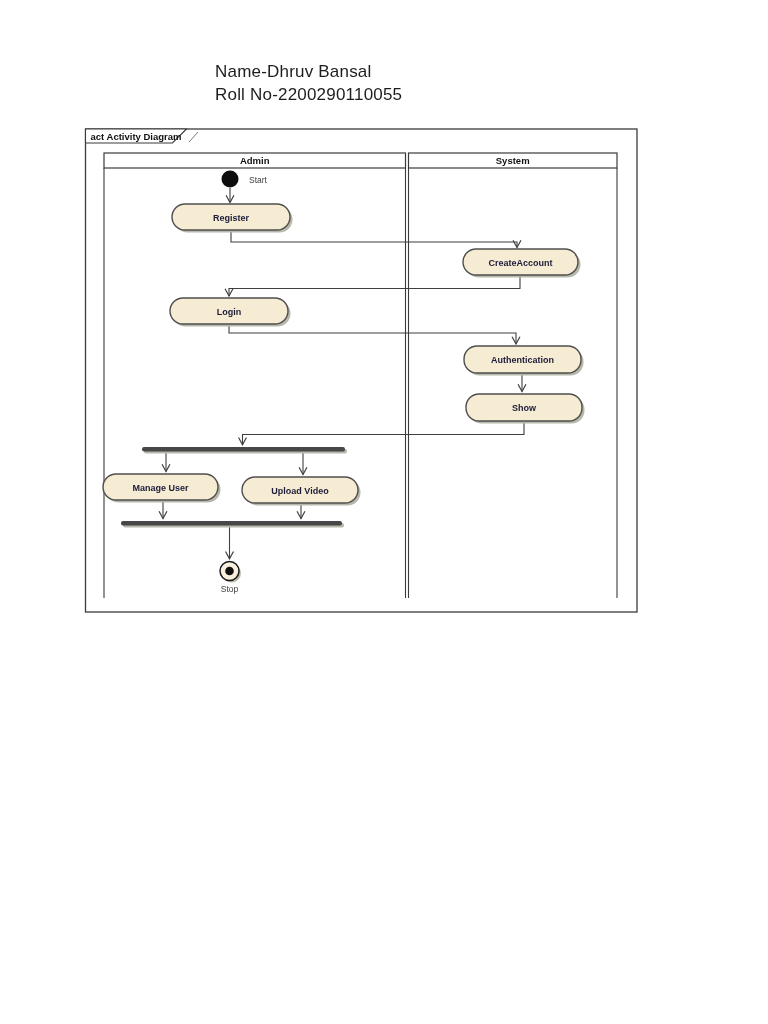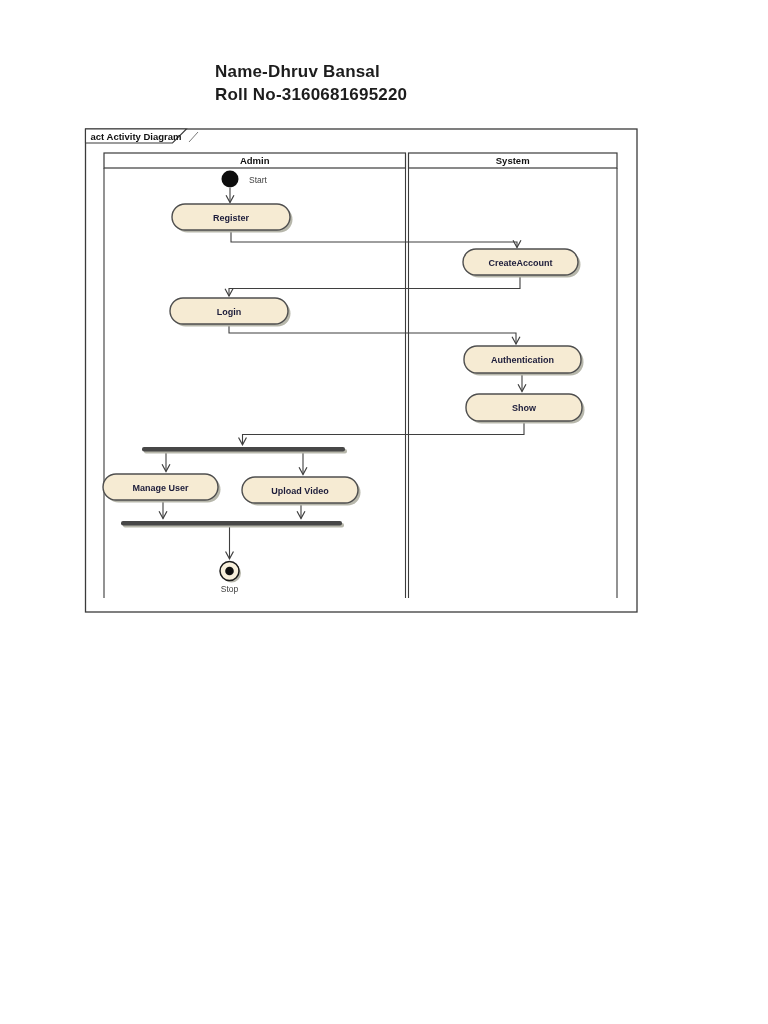--- a/index.html
+++ b/index.html
@@ -8,21 +8,21 @@
     background: #ffffff;
     position: relative;
     overflow: hidden;
     font-family: "Liberation Sans", sans-serif;
   }
   .doc-header {
     position: absolute;
     left: 215px; top: 60px;
     color: #1d1d1d;
     font-size: 17px;
-    font-weight: 700;
+    font-weight: 400;
     line-height: 23px;
     letter-spacing: 0.2px;
   }
   svg.diagram {
     position: absolute;
     left: 0; top: 0;
     width: 768px; height: 1024px;
   }
   .frame-stroke { fill: none; stroke: #3b3b3b; stroke-width: 1.3; }
   .tab-shape   { fill: #ffffff; stroke: #3b3b3b; stroke-width: 1.1; }
@@ -36,21 +36,21 @@
   .t-frame  { font: bold 9.5px "Liberation Sans", sans-serif; fill: #111111; }
   .t-lane   { font: bold 9.5px "Liberation Sans", sans-serif; fill: #111111; }
   .t-node   { font: bold 9px  "Liberation Sans", sans-serif; fill: #1c1c3a; }
   .t-small  { font: 8.5px "Liberation Sans", sans-serif; fill: #3f3f3f; }
 </style>
 </head>
 <body>
 
 <div class="doc-header">
   <div>Name-Dhruv Bansal</div>
-  <div>Roll No-3160681695220</div>
+  <div>Roll No-2200290110055</div>
 </div>
 
 <svg class="diagram" viewBox="0 0 768 1024">
   <defs>
     <marker id="arr" viewBox="0 0 10 10" refX="8.3" refY="5" markerWidth="9" markerHeight="9" orient="auto">
       <path d="M1,1 L8.3,5 L1,9" fill="none" stroke="#3f3f3f" stroke-width="1.2"></path>
     </marker>
   </defs>
 
   <rect x="85.5" y="129" width="551.5" height="483" class="frame-stroke"></rect>

